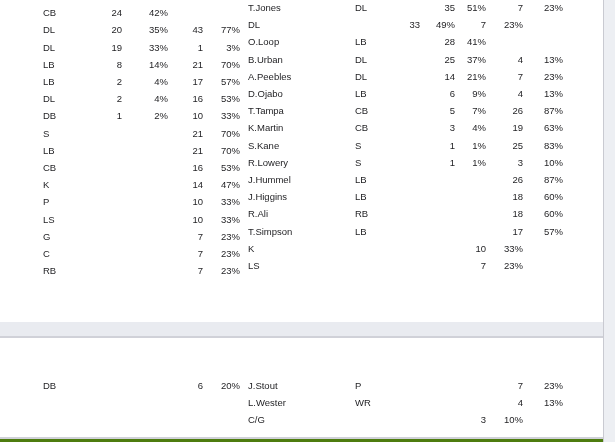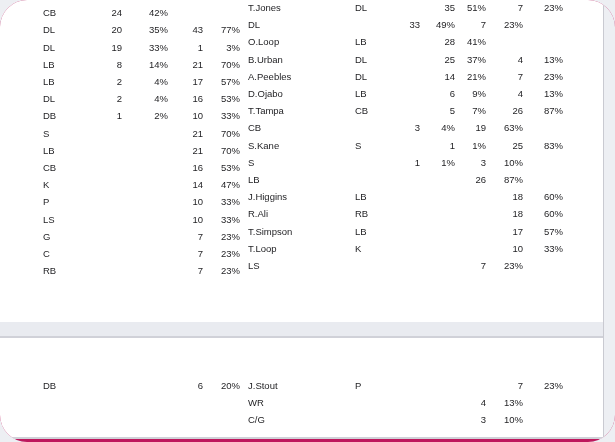--- a/index.html
+++ b/index.html
@@ -1,21 +1,21 @@
 <!DOCTYPE html>
 <html><head>
 <meta charset="utf-8">
 <style>
   html,body{margin:0;padding:0;}
   body{
     width:615px;height:442px;overflow:hidden;
     font-family:"Liberation Sans","DejaVu Sans",sans-serif;
     background:#edeff3;
   }
-  .viewport{position:relative;width:615px;height:442px;overflow:hidden;background:#be185d;border-radius:27px;}
+  .viewport{position:relative;width:615px;height:442px;overflow:hidden;background:#4d7c0f;}
   .gutter{position:absolute;top:0;right:0;width:11px;height:442px;background:#edeff3;border-left:1px solid #c9cad1;}
   .card{position:absolute;left:0;width:604px;background:#ffffff;overflow:hidden;}
   .card1{top:0;height:322px;box-shadow:0 1px 2px rgba(120,120,135,.35);}
   .band{position:absolute;left:0;width:604px;background:#e9ebf0;}
   .band1{top:322px;height:14px;border-bottom:2px solid #d0d1d8;}
   .card2{top:338px;height:99px;border-bottom:2px solid #d0d1d8;}
   .tbl{position:absolute;}
   .row{display:grid;height:17.2px;align-items:center;font-size:9.5px;color:#1e1e21;}
   
   .tbl-a .row{padding-left:43px;grid-template-columns:52px 27px 46px 35px 37px;width:197px;}
@@ -206,42 +206,45 @@
         </div>
         <div class="row">
           <span class="cell c-name">T.Tampa</span>
           <span class="cell c-pos">CB</span>
           <span class="cell c-n1">5</span>
           <span class="cell c-p1">7%</span>
           <span class="cell c-n2">26</span>
           <span class="cell c-p2">87%</span>
         </div>
         <div class="row">
+          <span class="cell c-name">K.Martin</span>
           <span class="cell c-pos">CB</span>
           <span class="cell c-n1">3</span>
           <span class="cell c-p1">4%</span>
           <span class="cell c-n2">19</span>
           <span class="cell c-p2">63%</span>
         </div>
         <div class="row">
           <span class="cell c-name">S.Kane</span>
           <span class="cell c-pos">S</span>
           <span class="cell c-n1">1</span>
           <span class="cell c-p1">1%</span>
           <span class="cell c-n2">25</span>
           <span class="cell c-p2">83%</span>
         </div>
         <div class="row">
+          <span class="cell c-name">R.Lowery</span>
           <span class="cell c-pos">S</span>
           <span class="cell c-n1">1</span>
           <span class="cell c-p1">1%</span>
           <span class="cell c-n2">3</span>
           <span class="cell c-p2">10%</span>
         </div>
         <div class="row">
+          <span class="cell c-name">J.Hummel</span>
           <span class="cell c-pos">LB</span>
           <span class="cell c-n1"></span>
           <span class="cell c-p1"></span>
           <span class="cell c-n2">26</span>
           <span class="cell c-p2">87%</span>
         </div>
         <div class="row">
           <span class="cell c-name">J.Higgins</span>
           <span class="cell c-pos">LB</span>
           <span class="cell c-n1"></span>
@@ -259,21 +262,20 @@
         </div>
         <div class="row">
           <span class="cell c-name">T.Simpson</span>
           <span class="cell c-pos">LB</span>
           <span class="cell c-n1"></span>
           <span class="cell c-p1"></span>
           <span class="cell c-n2">17</span>
           <span class="cell c-p2">57%</span>
         </div>
         <div class="row">
-          <span class="cell c-name">T.Loop</span>
           <span class="cell c-pos">K</span>
           <span class="cell c-n1"></span>
           <span class="cell c-p1"></span>
           <span class="cell c-n2">10</span>
           <span class="cell c-p2">33%</span>
         </div>
         <div class="row">
           <span class="cell c-pos">LS</span>
           <span class="cell c-n1"></span>
           <span class="cell c-p1"></span>
@@ -298,20 +300,21 @@
     <div class="tbl tbl-b tbl-b-extra">
         <div class="row">
           <span class="cell c-name">J.Stout</span>
           <span class="cell c-pos">P</span>
           <span class="cell c-n1"></span>
           <span class="cell c-p1"></span>
           <span class="cell c-n2">7</span>
           <span class="cell c-p2">23%</span>
         </div>
         <div class="row">
+          <span class="cell c-name">L.Wester</span>
           <span class="cell c-pos">WR</span>
           <span class="cell c-n1"></span>
           <span class="cell c-p1"></span>
           <span class="cell c-n2">4</span>
           <span class="cell c-p2">13%</span>
         </div>
         <div class="row">
           <span class="cell c-pos">C/G</span>
           <span class="cell c-n1"></span>
           <span class="cell c-p1"></span>

